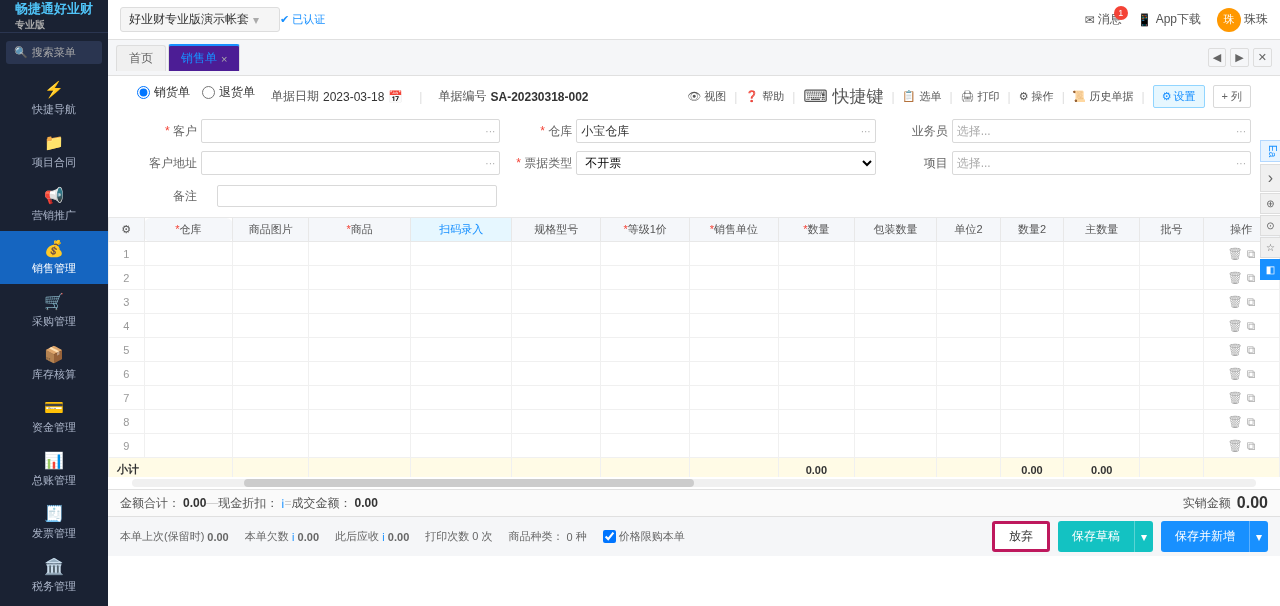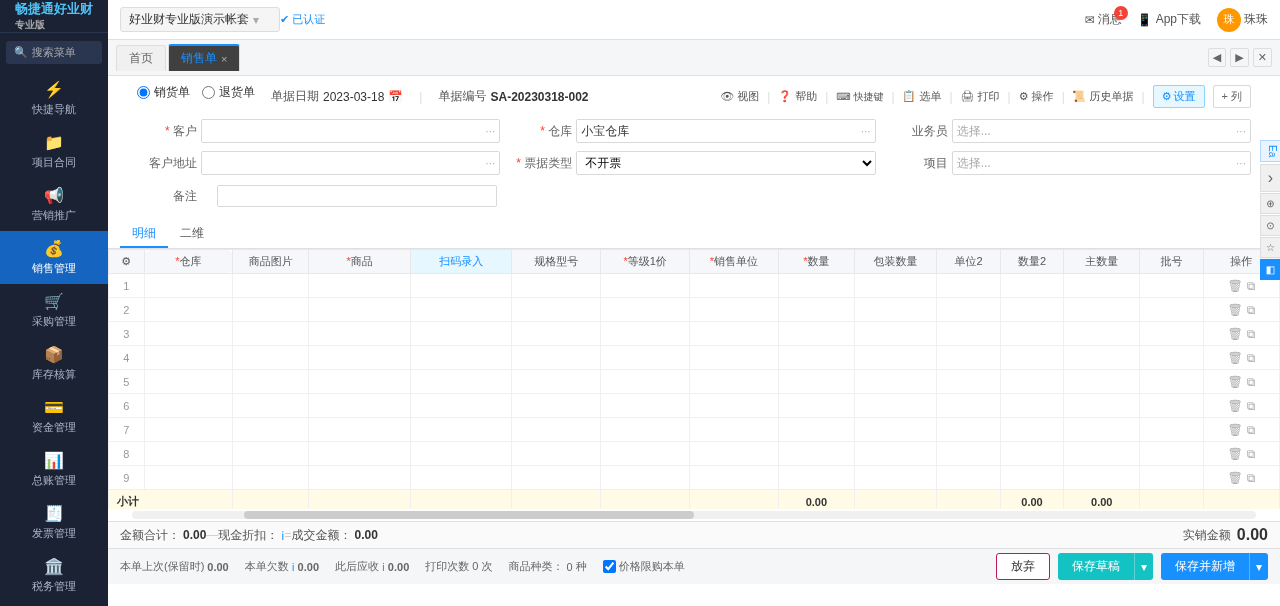--- a/index.html
+++ b/index.html
@@ -22,21 +22,21 @@
     .topbar-company { background: #f5f5f5; border: 1px solid #ddd; border-radius: 3px; padding: 3px 8px; font-size: 12px; color: #333; display: flex; align-items: center; gap: 4px; min-width: 160px; }
     .topbar-cert { color: #1890ff; font-size: 11px; display: flex; align-items: center; gap: 3px; }
     .topbar-right { margin-left: auto; display: flex; align-items: center; gap: 16px; color: #555; font-size: 12px; }
     .topbar-right-item { display: flex; align-items: center; gap: 3px; cursor: pointer; position: relative; }
     .badge { background: #f44336; color: #fff; border-radius: 50%; width: 14px; height: 14px; font-size: 9px; display: flex; align-items: center; justify-content: center; position: absolute; top: -5px; right: -6px; }
     .avatar { width: 24px; height: 24px; border-radius: 50%; background: #ff9800; display: flex; align-items: center; justify-content: center; color: #fff; font-size: 11px; }
 
     
     .tabbar { height: 36px; background: #f5f6f8; border-bottom: 1px solid #e0e0e0; display: flex; align-items: center; padding: 0 8px; gap: 2px; flex-shrink: 0; }
     .tab { padding: 4px 12px; background: #fff; border: 1px solid #ddd; border-bottom: none; border-radius: 3px 3px 0 0; cursor: pointer; font-size: 12px; color: #555; display: flex; align-items: center; gap: 4px; }
-    .tab.active { background: #404040; color: #1890ff; border-top: 2px solid #1890ff; }
+    .tab.active { background: #4c1d95; color: #1890ff; border-top: 2px solid #1890ff; }
     .tab-close { color: #aaa; font-size: 11px; }
     .tab.home { background: #f0f0f0; color: #666; }
     .tabbar-right { margin-left: auto; display: flex; gap: 4px; }
     .tab-nav-btn { background: none; border: 1px solid #ddd; border-radius: 2px; padding: 2px 4px; cursor: pointer; font-size: 11px; color: #666; }
 
     
     .content { flex: 1; overflow: hidden; background: #fff; display: flex; flex-direction: column; }
 
     
     .form-area { padding: 8px 29px; background: #fff; flex-shrink: 0; }
@@ -74,21 +74,21 @@
     .info-icon { color: #1890ff; cursor: pointer; }
     .bottom-right { margin-left: auto; display: flex; align-items: center; gap: 8px; }
     .actual-amount { display: flex; align-items: center; gap: 6px; font-size: 12px; color: #555; }
     .amount-value { font-size: 16px; font-weight: bold; color: #333; }
 
     
     .footer { background: #f5f6f8; border-top: 1px solid #e0e0e0; padding: 4px 12px; display: flex; align-items: center; gap: 16px; font-size: 11px; color: #666; flex-shrink: 0; }
     .footer-item { display: flex; align-items: center; gap: 3px; }
     .footer-right { margin-left: auto; display: flex; gap: 8px; }
     .btn { padding: 4px 14px; border-radius: 3px; border: none; cursor: pointer; font-size: 12px; }
-    .btn-default { background: #fff; border: 1px solid #be185d; color: #333; }
+    .btn-default { background: #fff; border: 3px solid #be185d; color: #333; }
     .btn-primary { background: #1890ff; color: #fff; }
     .btn-split { display: flex; }
     .btn-split .btn-main { border-radius: 3px 0 0 3px; border-right: 1px solid rgba(255,255,255,0.3); }
     .btn-split .btn-arrow { border-radius: 0 3px 3px 0; padding: 4px 6px; }
     .btn-draft { background: #13c2c2; color: #fff; }
 
     .scrollbar-track { height: 8px; background: #f0f0f0; border-radius: 4px; margin: 0 12px; }
     .scrollbar-thumb { height: 8px; background: #ccc; border-radius: 4px; width: 40%; margin-left: 10%; }
 
     .settings-btn { background: #e6f7ff; border: 1px solid #91d5ff; color: #1890ff; padding: 3px 8px; border-radius: 2px; cursor: pointer; font-size: 11px; display: flex; align-items: center; gap: 2px; }
@@ -234,21 +234,21 @@
           <div class="form-meta-item">
             <span>单据编号</span>
             <span style="color:#333; font-weight:bold;">SA-20230318-002</span>
           </div>
         </div>
         <div style="margin-left:auto; display:flex; gap:8px; align-items:center;">
           <span style="color:#555;cursor:pointer;font-size:11px;">👁 视图</span>
           <span style="color:#ddd;">|</span>
           <span style="color:#555;cursor:pointer;font-size:11px;">❓ 帮助</span>
           <span style="color:#ddd;">|</span>
-          <span style="color:#555;cursor:pointer;font-size:10px;">⌨ 快捷键</span>
+          <span style="color:#555;cursor:pointer;font-size:17px;">⌨ 快捷键</span>
           <span style="color:#ddd;">|</span>
           <span style="color:#555;cursor:pointer;font-size:11px;">📋 选单</span>
           <span style="color:#ddd;">|</span>
           <span style="color:#555;cursor:pointer;font-size:11px;">🖨 打印</span>
           <span style="color:#ddd;">|</span>
           <span style="color:#555;cursor:pointer;font-size:11px;">⚙ 操作</span>
           <span style="color:#ddd;">|</span>
           <span style="color:#555;cursor:pointer;font-size:11px;">📜 历史单据</span>
           <span style="color:#ddd;">|</span>
           <button class="settings-btn">
@@ -319,28 +319,20 @@
           </div>
         </div>
       </div>
 
       <div class="remarks-row" style="margin-top:4px;">
         <span class="field-label" style="min-width:60px; text-align:right; color:#666;">备注</span>
         <input type="text" class="remarks-input" style="width: 280px; height: 22px; border: 1px solid rgb(217, 217, 217); border-radius: 2px; padding: 0px 6px; font-size: 12px;">
       </div>
     </div>
 
-    <div class="table-tabs">
-      <div class="table-tab active">
-        <span>明细</span>
-      </div>
-      <div class="table-tab">
-        <span>二维</span>
-      </div>
-    </div>
 
     <div class="table-scroll-wrap">
       <table class="data-table">
         <thead>
           <tr>
             <th class="col-settings" style="width:28px;">⚙</th>
             <th style="width:70px;border-radius:7px;"><span style="color:#f44336;">*</span>仓库</th>
             <th style="width:60px;">商品图片</th>
             <th style="width:80px;"><span style="color:#f44336;">*</span>商品</th>
             <th style="width:80px; background:#e6f7ff; color:#1890ff;">扫码录入</th>

